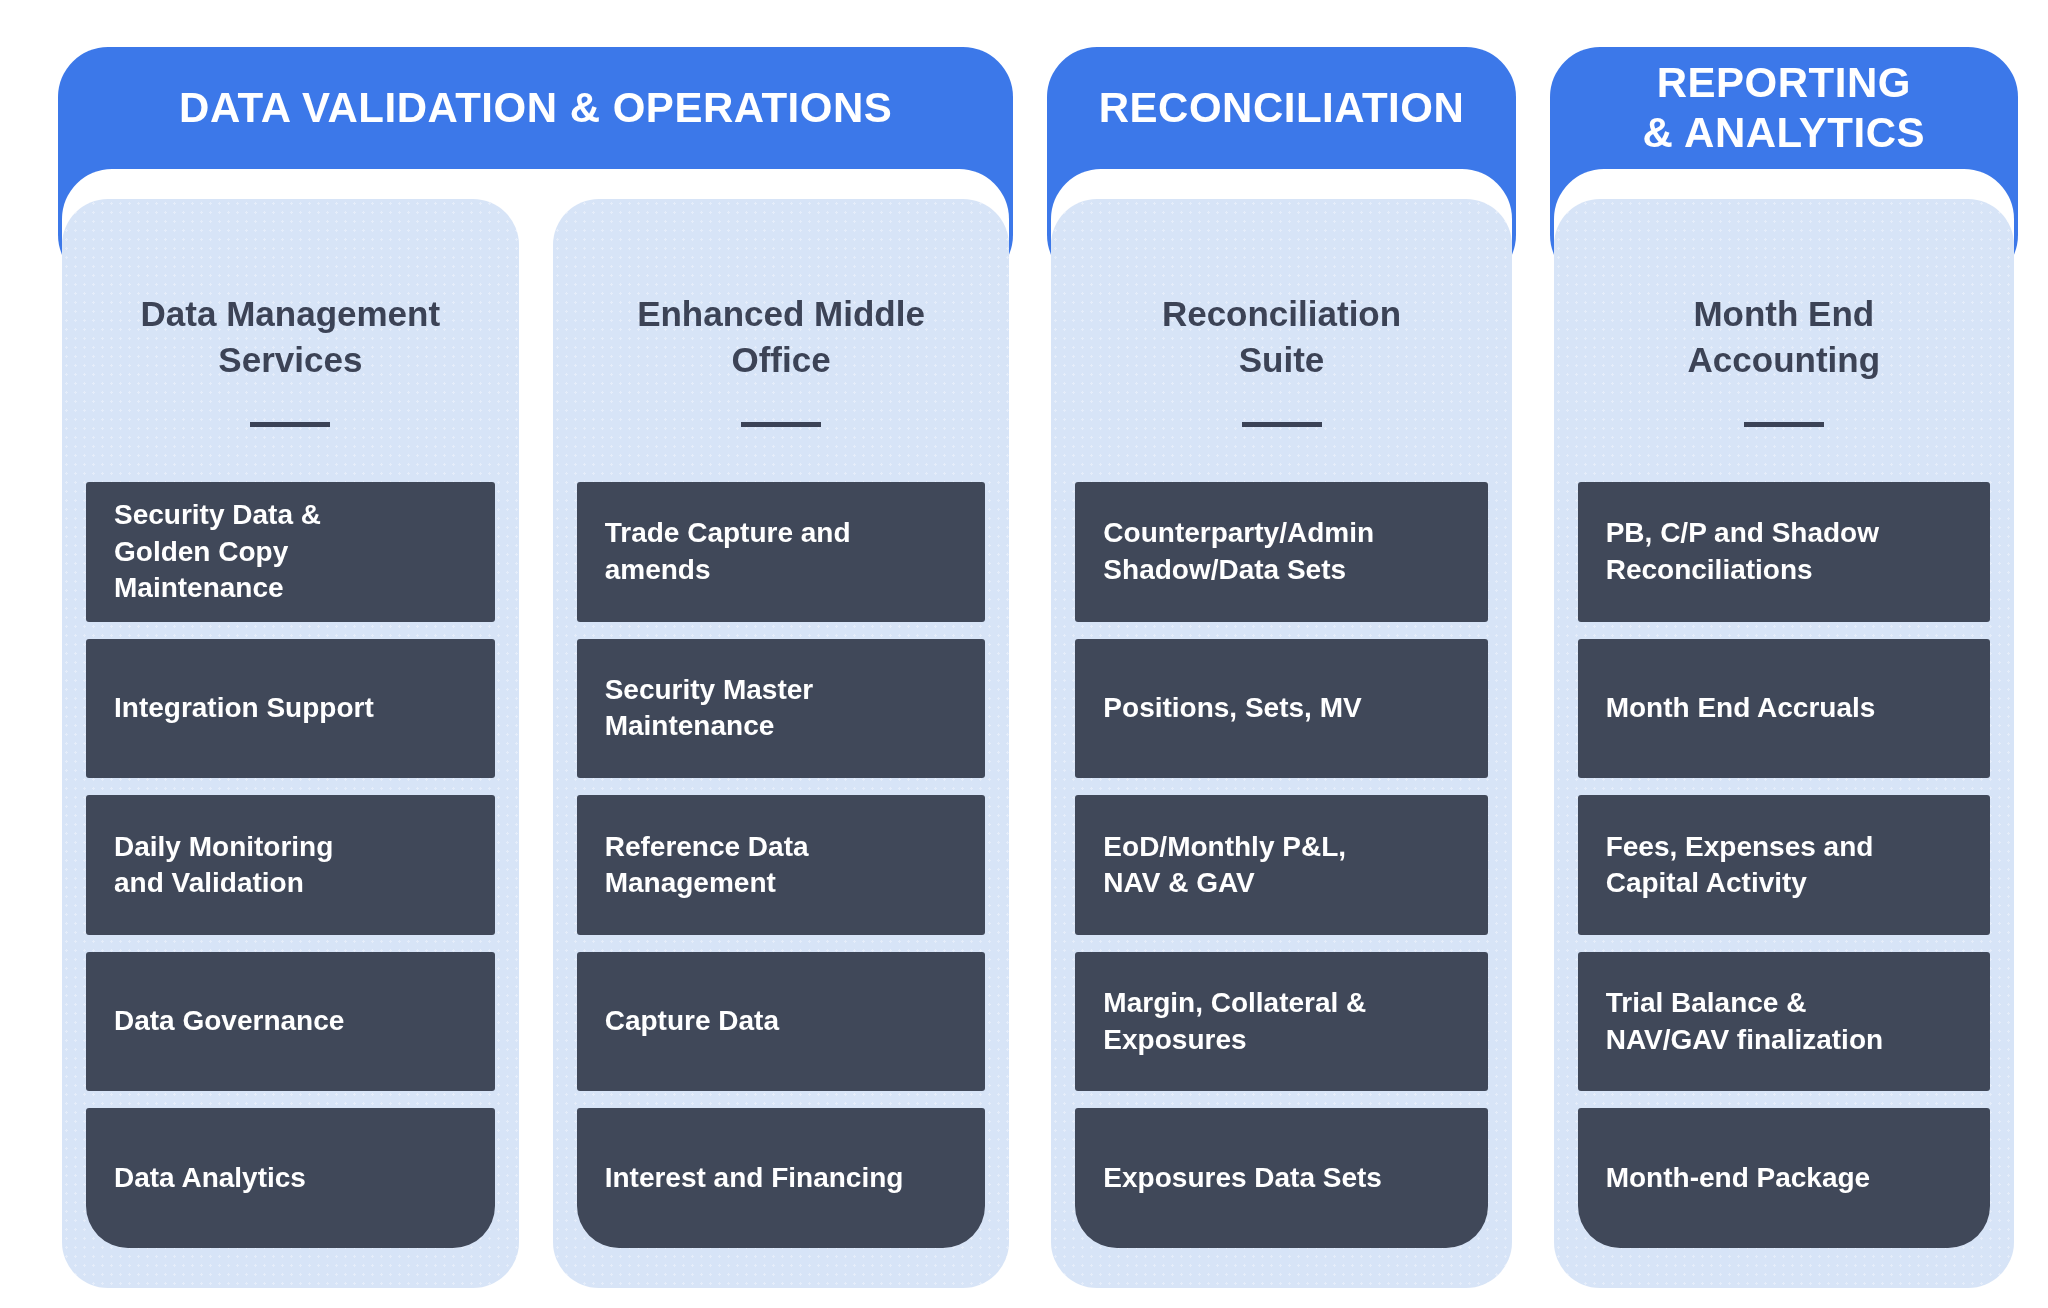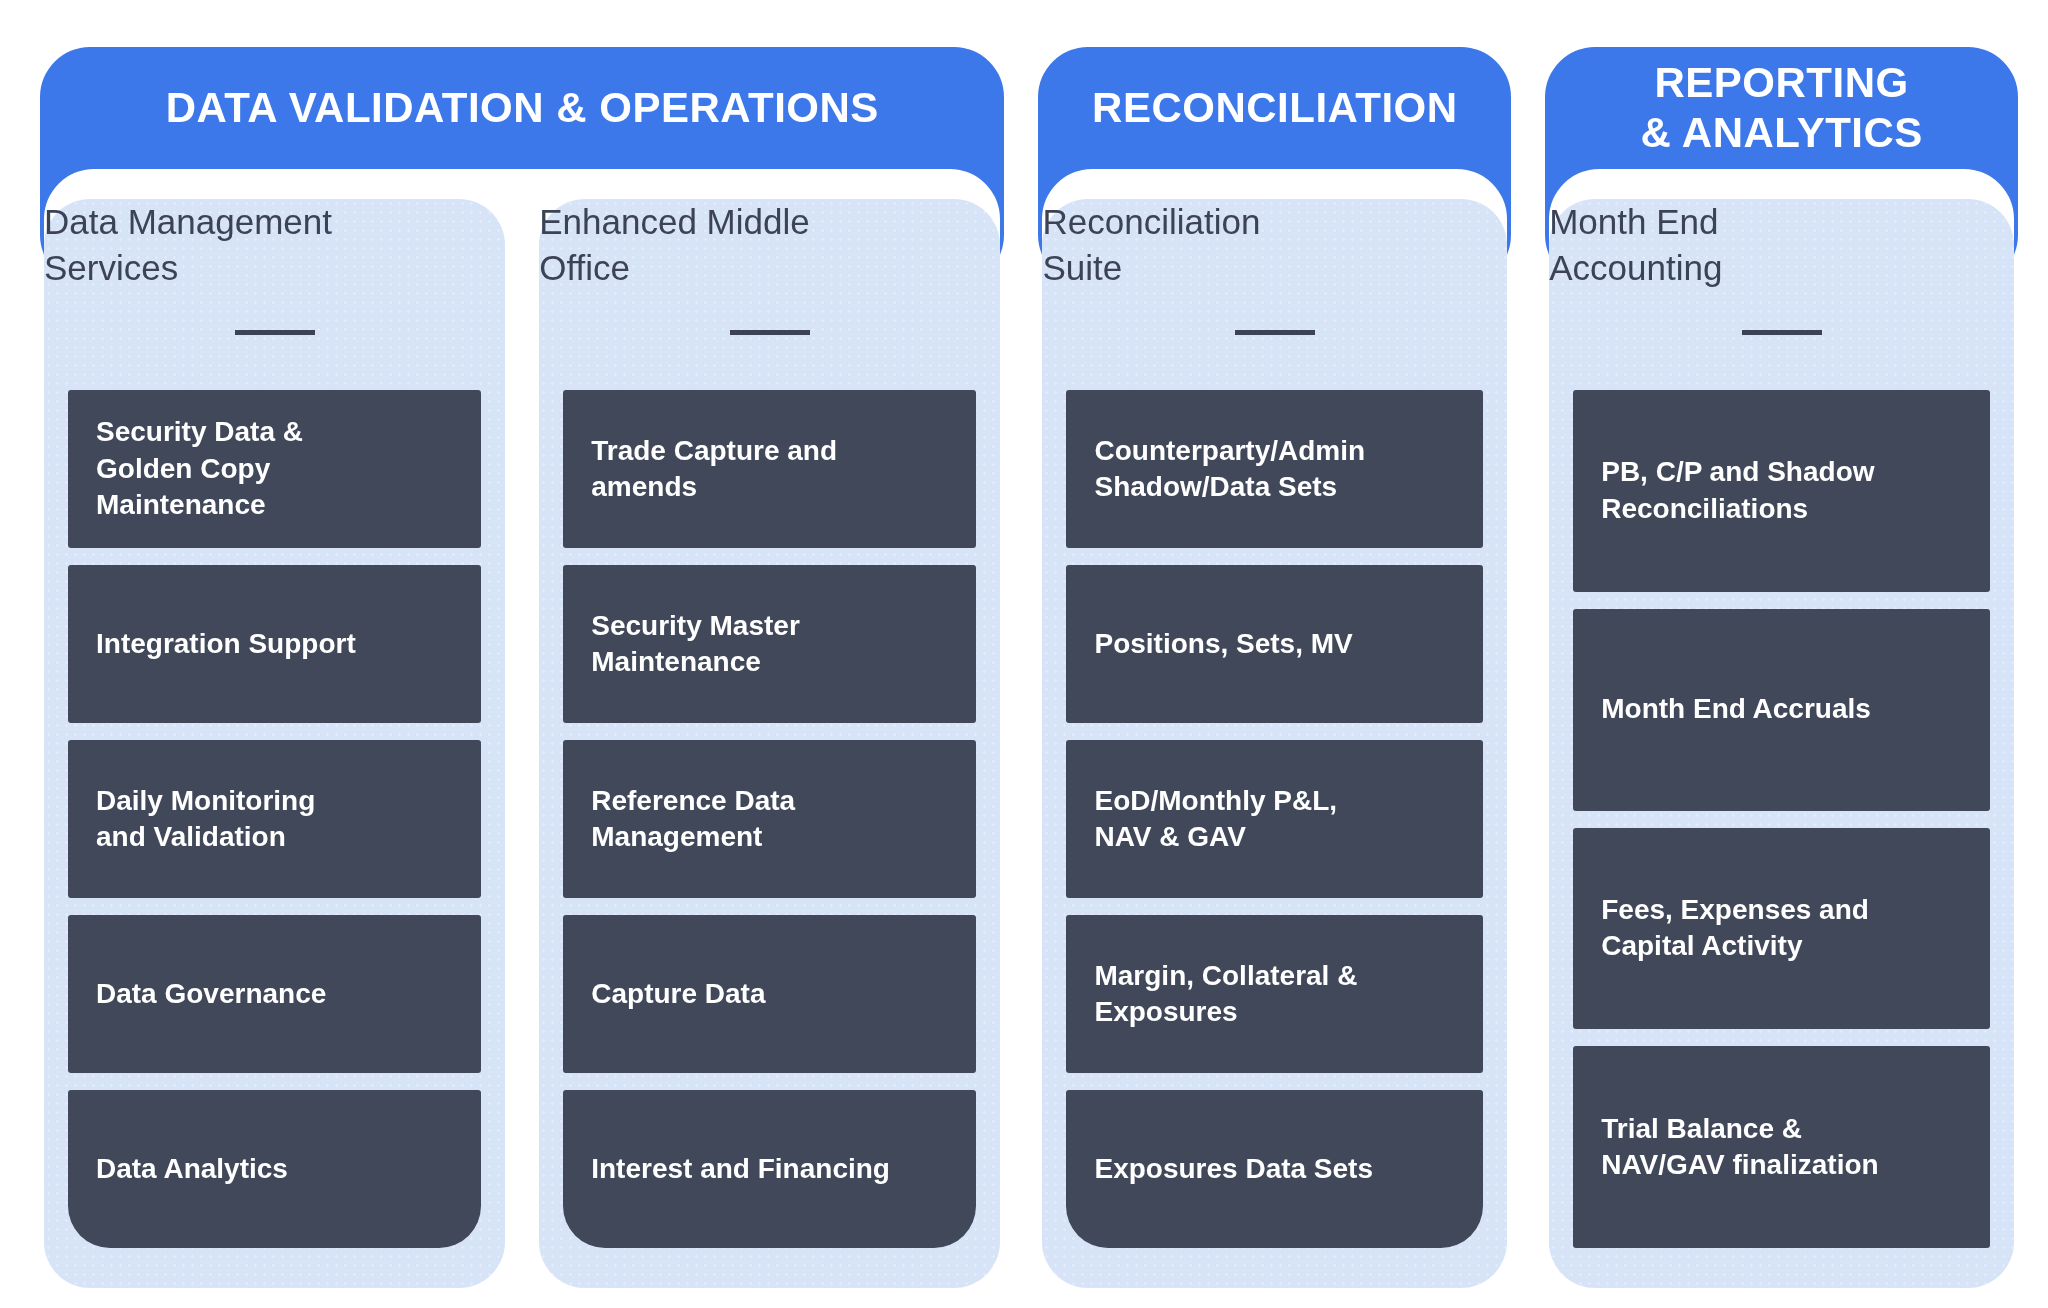--- a/index.html
+++ b/index.html
@@ -9,21 +9,21 @@
     --slate:#3C4356;
   }
   *{margin:0;padding:0;box-sizing:border-box;}
   html,body{background:#ffffff;}
   body{
     font-family:"Liberation Sans","DejaVu Sans",sans-serif;
     width:2048px;height:1308px;position:relative;overflow:hidden;
   }
   .canvas{
     position:absolute;left:0;top:0;width:2048px;height:1308px;
-    padding:47px 30px 0 40px;
+    padding:47px 30px 0 58px;
   }
   .groups{
     display:flex;gap:34px;height:100%;align-items:stretch;
   }
   .group{
     position:relative;display:flex;flex-direction:column;min-width:0;
   }
   .group-wide{flex:2.04;}
   .group-narrow{flex:1;}
   .blue-bg{
@@ -43,22 +43,22 @@
     display:flex;gap:34px;
   }
   .panel{
     flex:1;min-width:0;background:var(--panel);
     background-image:radial-gradient(circle,rgba(255,255,255,.35) 1.2px,transparent 1.4px);
     background-size:9px 9px;
     border-radius:46px;margin-bottom:20px;
     display:flex;flex-direction:column;
   }
   .panel-title{
-    color:var(--slate);font-weight:normal;font-size:35px;
-    line-height:1.3;text-align:left;white-space:pre-line;
+    margin-top:92px;color:var(--slate);font-weight:bold;font-size:35px;
+    line-height:1.3;text-align:center;white-space:pre-line;
   }
   .divider{
     width:80px;height:5px;background:var(--slate);margin:40px auto 0;
   }
   .cards{
     flex:1;display:flex;flex-direction:column;gap:17px;
     margin-top:55px;padding:0 24px 40px 24px;
   }
   .card{
     flex:1;background:var(--card);border-radius:3px;
@@ -196,20 +196,23 @@
                 <span class="card-label">Month End Accruals</span>
               </div>
             <div class="card">
                 <span class="card-label">Fees, Expenses and
 Capital Activity</span>
               </div>
             <div class="card">
                 <span class="card-label">Trial Balance &amp;
 NAV/GAV finalization</span>
               </div>
+            <div class="card card-last">
+                <span class="card-label">Month-end Package</span>
+              </div>
           </div>
         </div>
 
       </div>
     </div>
 
   </div>
 </div>
 
 </body></html>

